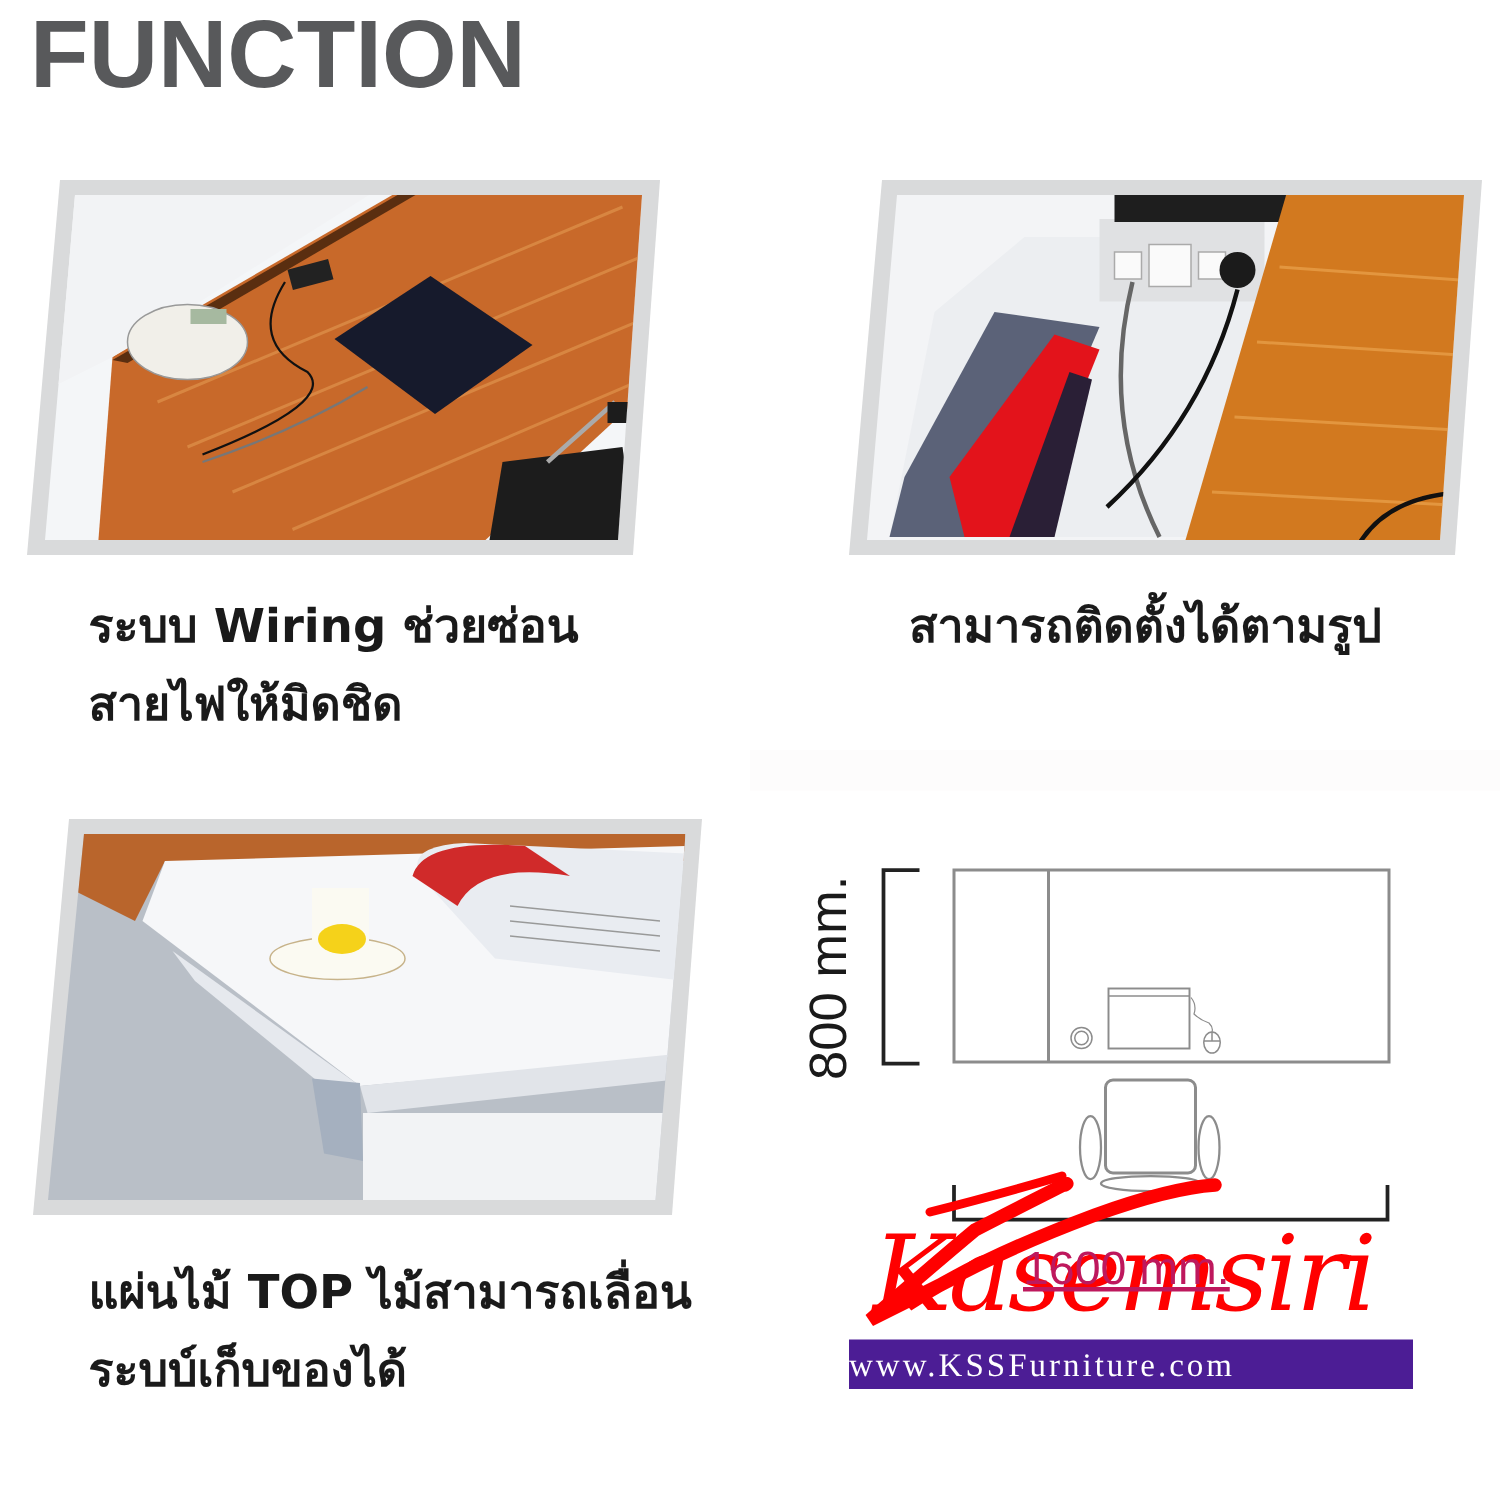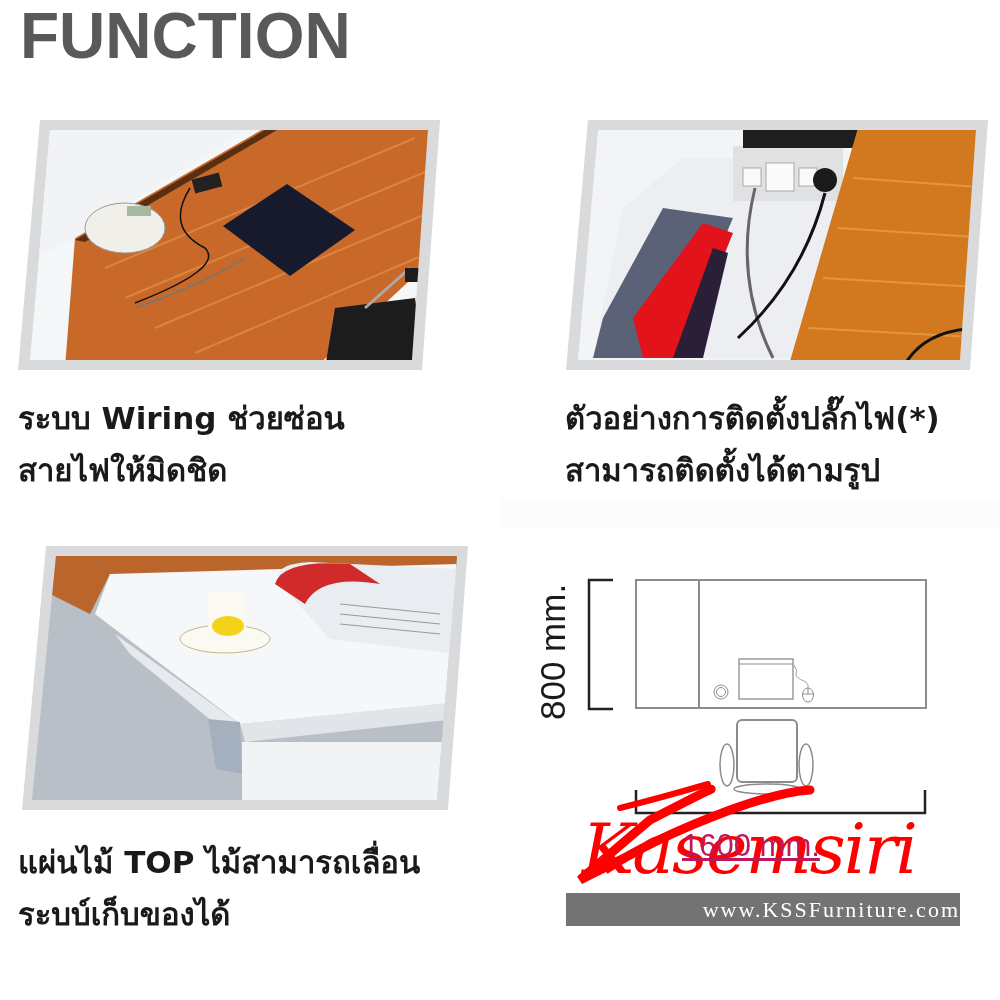--- a/index.html
+++ b/index.html
@@ -1,27 +1,27 @@
 <!DOCTYPE html>
 <html><head>
 <meta charset="utf-8">
 <style>
   html, body { margin:0; padding:0; background:#ffffff; }
   body { width:1000px; height:1000px; position:relative; overflow:hidden; font-family:"Liberation Sans", sans-serif; }
   .abs { position:absolute; }
   .title { left:20px; top:8px; font-size:64px; font-weight:bold; color:#58595b; letter-spacing:0px; line-height:56px; }
   .caption { font-size:31px; font-weight:bold; color:#1a1a1a; line-height:52px; font-family:"DejaVu Sans", sans-serif; }
-  .caption div { white-space:nowrap; }
+  .caption div { white-space:nowrap;margin-left:41px; }
   .photo { position:absolute; }
   .photo svg { display:block; }
   .dim-v { position:absolute; left:533px; top:560px; width:40px; height:160px; }
   .dim-v span { position:absolute; left:0; top:0; transform-origin: left top; transform: translate(0px,160px) rotate(-90deg); font-size:35px; color:#1a1a1a; white-space:nowrap; line-height:40px; font-family:"Liberation Sans", sans-serif; }
   .dim-h-label { left:682px; top:828px; font-size:31px; color:#be185d; font-family:"Liberation Sans", sans-serif;text-decoration:underline; }
   .brand-script { left:582px; top:808px; font-size:70px; font-style:italic; font-family:"DejaVu Serif", serif; color:#ff0000; letter-spacing:-2px; }
-  .url-bar { left:566px; top:893px; width:376px; height:33px; background:#737373; color:#ffffff; font-family:"Liberation Serif", serif; font-size:22px; text-align:right; line-height:33px; letter-spacing:2px;padding-left:18px; }
+  .url-bar { left:566px; top:893px; width:376px; height:33px; background:#4c1d95; color:#ffffff; font-family:"Liberation Serif", serif; font-size:22px; text-align:left; line-height:33px; letter-spacing:2px; }
 </style>
 </head>
 <body>
 
 <div class="abs title">FUNCTION</div>
 
 <div class="photo" style="left:15px;top:118px;">
   <svg width="430" height="256" viewBox="0 0 430 256">
     <polygon points="25,2 425,2 407,252 3,252" fill="#d9dadb"></polygon>
     <clipPath id="c1">
@@ -94,21 +94,20 @@
         <line x1="275" y1="110" x2="430" y2="120"></line>
         <line x1="260" y1="160" x2="430" y2="170"></line>
         <line x1="245" y1="210" x2="430" y2="220"></line>
       </g>
       <path d="M340,250 Q360,210 420,210" stroke="#111" stroke-width="3" fill="none"></path>
     </g>
   </svg>
 </div>
 
 <div class="abs caption" style="left:565px;top:392px;">
-  <div>ตัวอย่างการติดตั้งปลั๊กไฟ(*)</div>
   <div>สามารถติดตั้งได้ตามรูป</div>
 </div>
 
 <div class="photo" style="left:20px;top:544px;">
   <svg width="450" height="270" viewBox="0 0 450 270">
     <polygon points="26,2 448,2 428,266 2,266" fill="#d9dadb"></polygon>
     <clipPath id="c3">
         <polygon points="36,12 437,12 417,256 12,256"></polygon>
       </clipPath>
     <g clip-path="url(#c3)">

